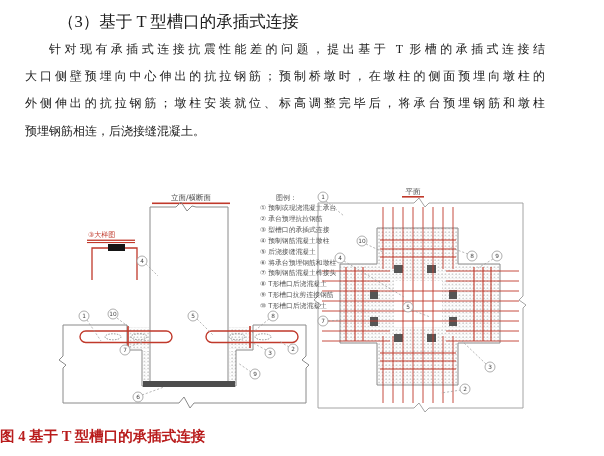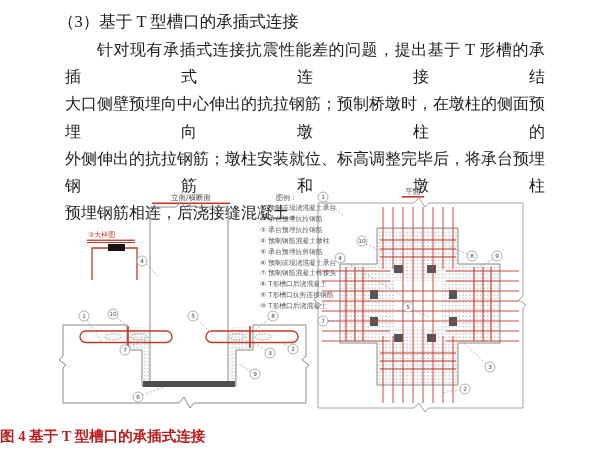--- a/index.html
+++ b/index.html
@@ -1,20 +1,20 @@
 <!DOCTYPE html>
 <html><head>
 <meta charset="utf-8">
 <style>
   html,body{margin:0;padding:0;background:#fff;}
   .page{position:relative;width:568px;height:456px;background:#ffffff;overflow:hidden;
         font-family:"Liberation Serif","DejaVu Serif",serif;color:#1c1c1c;}
   .text-block{position:absolute;left:25px;right:23px;top:2px;}
   .heading{font-size:16.5px;line-height:28px;padding-top:6px;text-indent:2em;}
-  .line{font-size:16px;line-height:27.2px;text-align:justify;text-align-last:justify;margin-left:40px;}
+  .line{font-size:12px;line-height:27.2px;text-align:justify;text-align-last:justify;}
   .line.first{text-indent:2em;}
   .line.last{text-align-last:left;}
   .legend{position:absolute;left:236px;top:193px;width:88px;
           font-family:"DejaVu Sans","Liberation Sans",sans-serif;color:#555;}
   .legend-heading{font-size:7px;line-height:10px;padding-left:40px;}
   .legend-item{font-size:6.8px;line-height:10.9px;white-space:nowrap;margin-left:24px;}
   .caption{position:absolute;top:427px;left:0;width:100%;text-align:left;
            font-weight:bold;font-size:14.5px;color:#b91c1c;}
   svg.fig{position:absolute;left:0;top:183px;}
   
@@ -211,24 +211,24 @@
           <circle cx="465" cy="389" r="5"></circle>
           <text x="465" y="391.2">2</text>
         </g>
     </g>
   </svg>
 
   <div class="legend">
     <div class="legend-heading">图例：</div>
     <div class="legend-item">① 预制或现浇混凝土承台</div>
     <div class="legend-item">② 承台预埋抗拉钢筋</div>
-    <div class="legend-item">③ 承台预埋抗拉钢筋</div>
+    <div class="legend-item">③ 型槽口的承插式连接</div>
     <div class="legend-item">④ 预制钢筋混凝土墩柱</div>
-    <div class="legend-item">⑤ 承台预埋抗剪钢筋</div>
-    <div class="legend-item">⑥ 预制或现浇混凝土承台</div>
+    <div class="legend-item">⑤ 后浇接缝混凝土</div>
+    <div class="legend-item">⑥ 将承台预埋钢筋和墩柱</div>
     <div class="legend-item">⑦ 预制钢筋混凝土榫接头</div>
     <div class="legend-item">⑧ T形槽口后浇混凝土</div>
     <div class="legend-item">⑨ T形槽口抗剪连接钢筋</div>
     <div class="legend-item">⑩ T形槽口后浇混凝土</div>
   </div>
 
   <div class="caption">图 4  基于 T 型槽口的承插式连接</div>
 
 </div>
 

